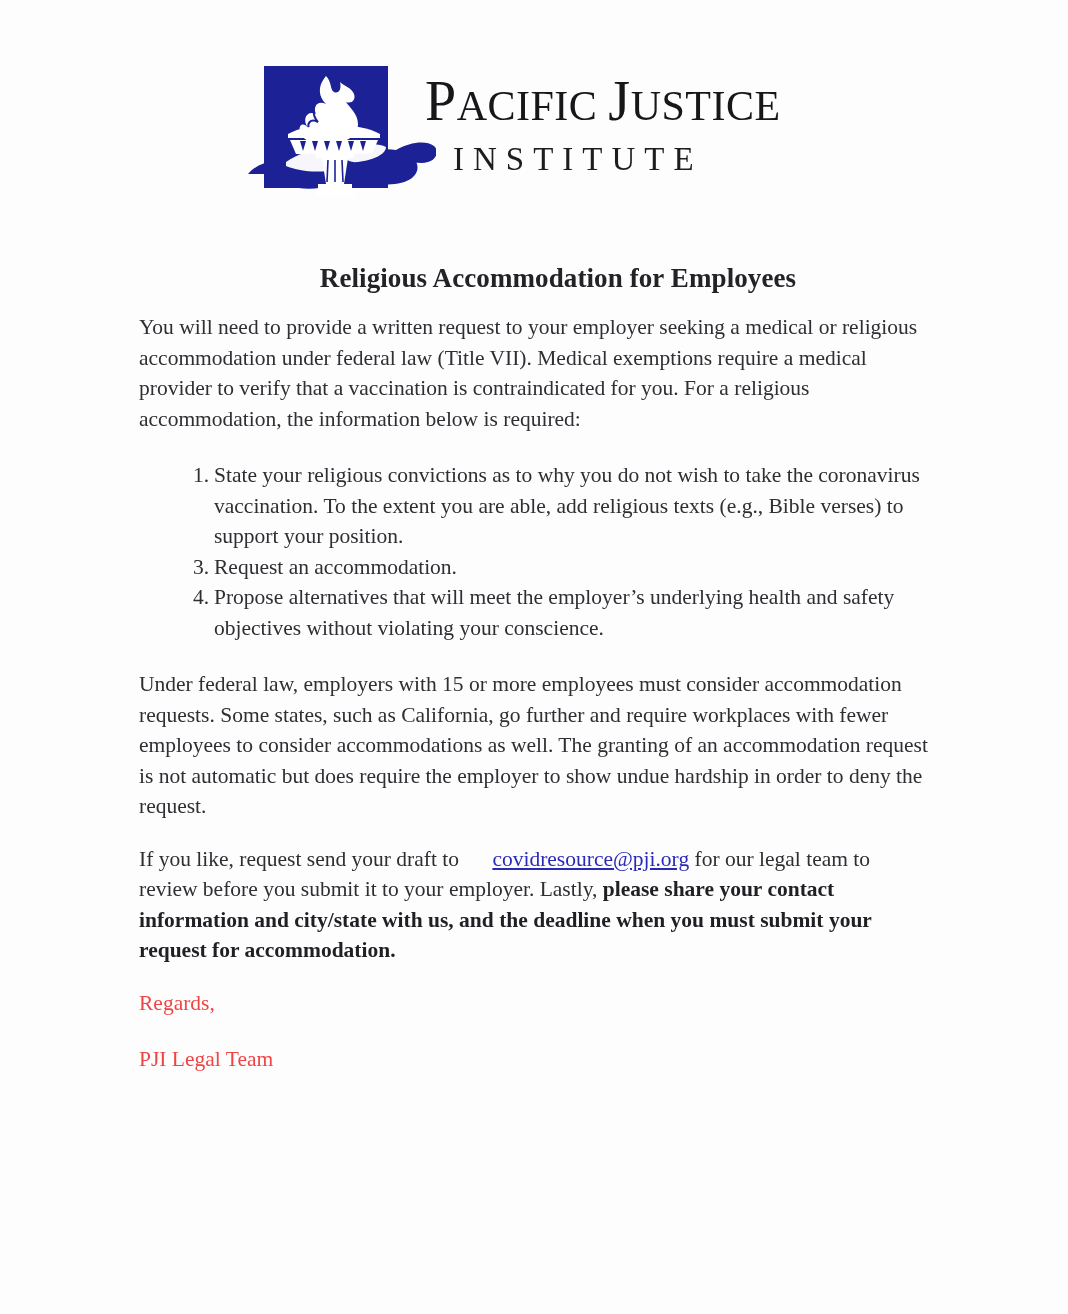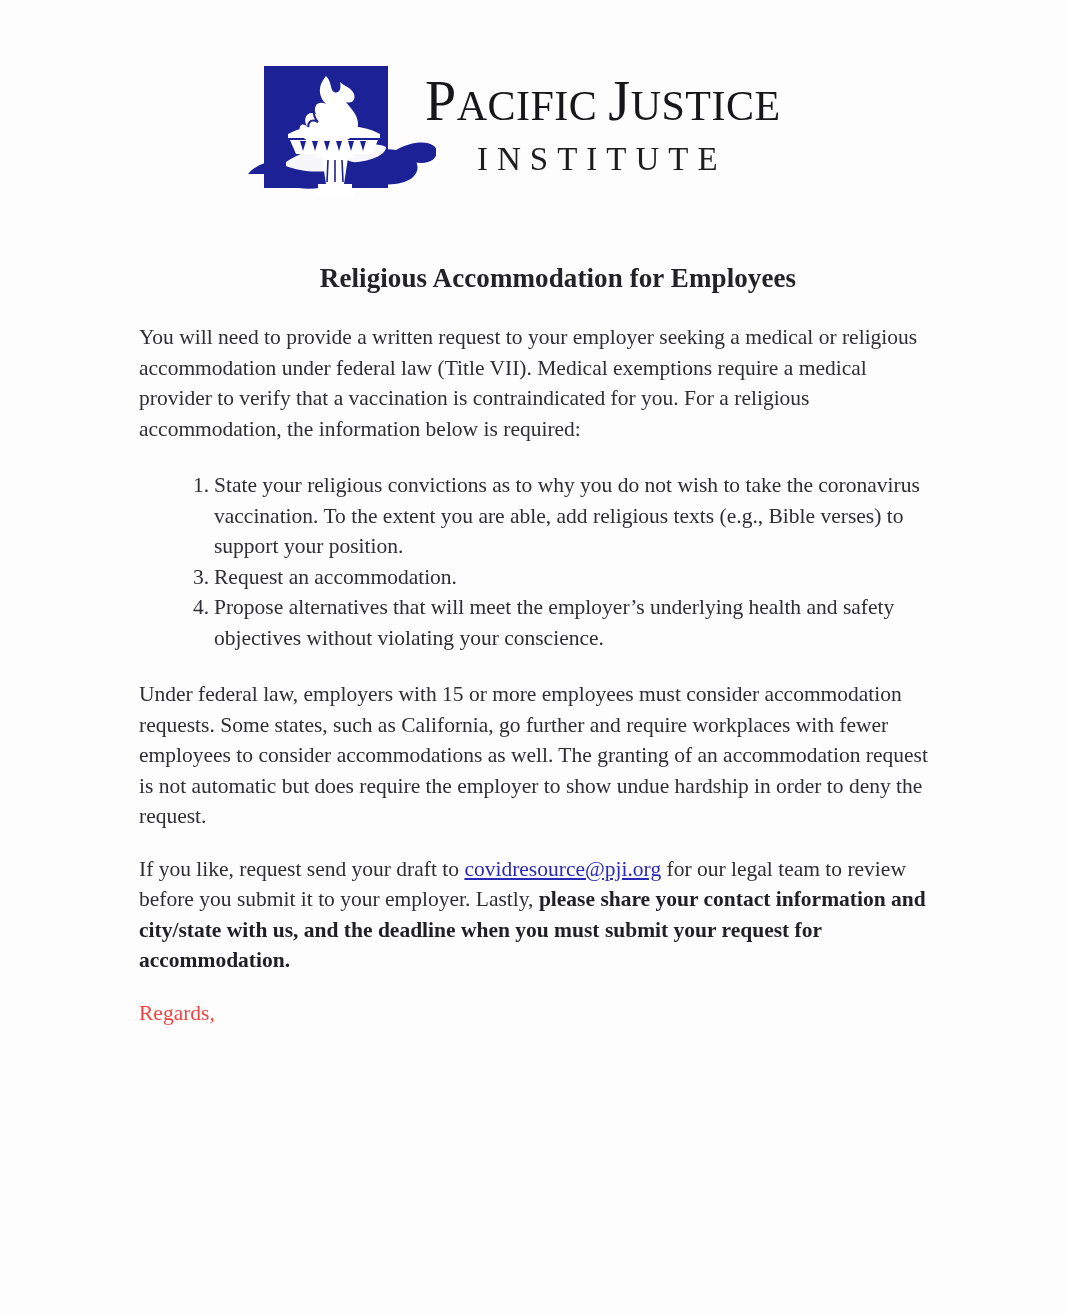--- a/index.html
+++ b/index.html
@@ -60,21 +60,21 @@
   .wordmark-line1 .sc {
     font-size: 42px;
   }
   .wordmark-line2 {
     font-family: "Liberation Serif", "DejaVu Serif", serif;
     font-size: 33px;
     line-height: 40px;
     letter-spacing: 9px;
     color: #1d1d20;
     margin-top: 4px;
-    margin-left: 52px;
+    margin-left: 28px;
     white-space: nowrap;
   }
 
   
   .doc-title {
     position: absolute;
     top: 263px;
     left: 0;
     width: 1068px;
     text-align: center;
@@ -94,21 +94,20 @@
 
   .para {
     font-size: 21.5px;
     line-height: 30.5px;
     color: #2e2e33;
     margin: 0 0 22px 0;
     text-align: left;
   }
   .para.tight {
     margin-bottom: 0;
-    margin-top: 10px;
   }
 
   .numbered-list {
     margin: 26px 0 26px 0;
     padding: 0;
     list-style: none;
   }
   .numbered-list li {
     font-size: 21.5px;
     line-height: 30.5px;
@@ -120,20 +119,21 @@
   }
   .numbered-list li .num {
     display: inline-block;
     width: 21px;
     text-indent: 0;
   }
 
   .email-link {
     color: #2a2ab8;
     text-decoration: underline;
+    margin-left: 28px;
   }
 
   .bold {
     font-weight: bold;
     color: #1f1f24;
   }
 
   .sig {
     font-size: 21.5px;
     line-height: 30.5px;
@@ -211,16 +211,17 @@
       <li><span class="num">3.</span><span>Request an accommodation.</span></li>
       <li><span class="num">4.</span><span>Propose alternatives that will meet the employer’s underlying health and safety objectives without violating your conscience.</span></li>
     </ul>
 
     <p class="para">Under federal law, employers with 15 or more employees must consider accommodation requests. Some states, such as California, go further and require workplaces with fewer employees to consider accommodations as well. The granting of an accommodation request is not automatic but does require the employer to show undue hardship in order to deny the request.</p>
 
 
     <p class="para"><span>If you like, request send your draft to </span><a class="email-link" href="#">covidresource@pji.org</a><span> for our legal team to review before you submit it to your employer. Lastly, </span><span class="bold">please share your contact information and city/state with us, and the deadline when you must submit your request for accommodation.</span></p>
 
     <p class="sig">Regards,</p>
+    <p class="sig last">PJI Legal Team</p>
 
   </div>
 
 </div>
 
 </body></html>

